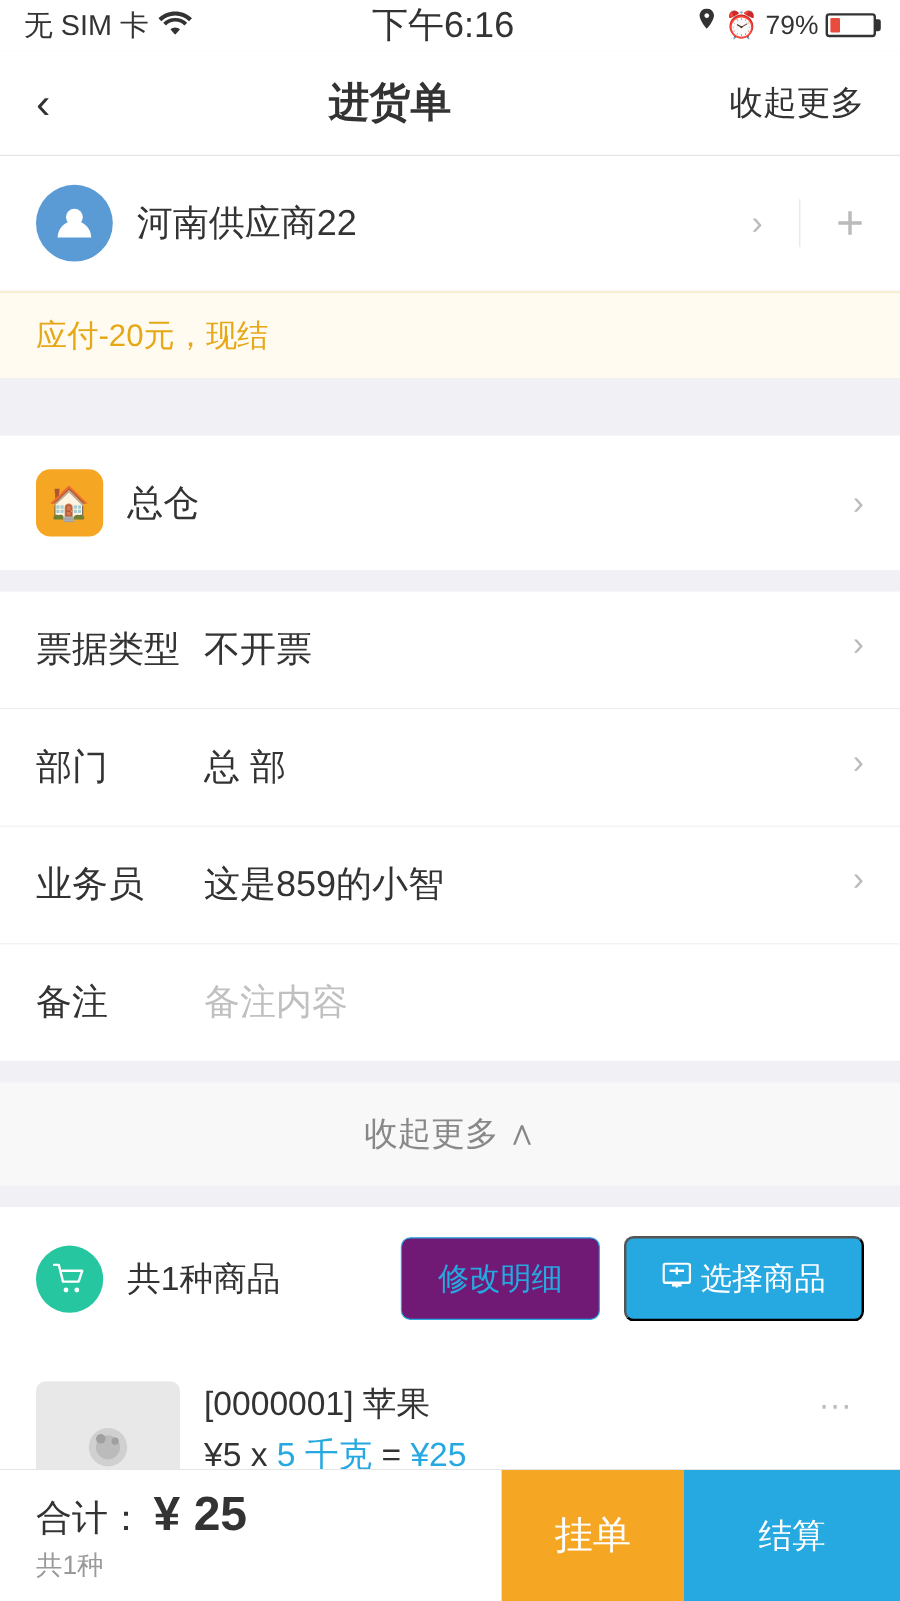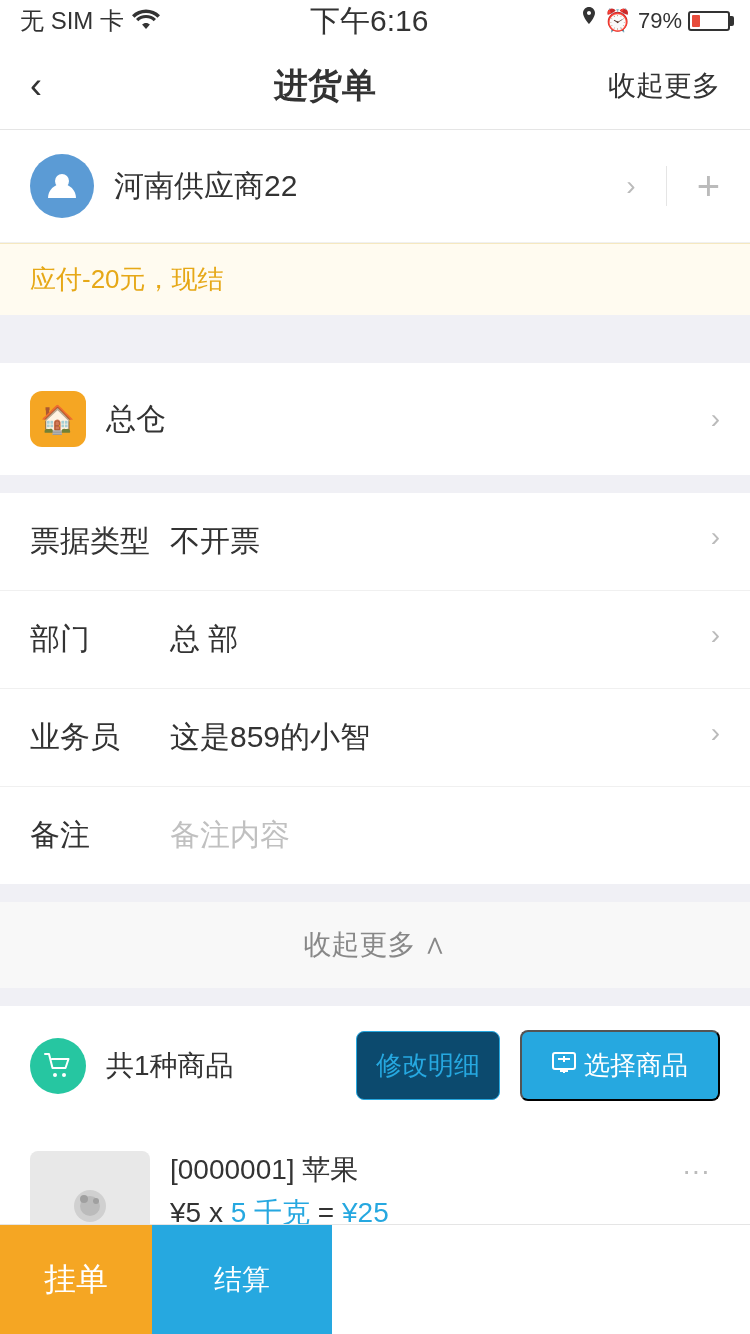--- a/index.html
+++ b/index.html
@@ -148,21 +148,21 @@
       align-items: center;
       padding: 24px 30px;
       gap: 20px;
     }
     .product-cart-icon {
       width: 56px; height: 56px; background: #26c6a1; border-radius: 50%;
       display: flex; align-items: center; justify-content: center; color: #fff; font-size: 26px;
     }
     .product-count { flex: 1; font-size: 28px; color: #333; }
     .btn-outline {
-      padding: 16px 19px; border: 1.5px solid #26a8e0; color: #26a8e0; background: #0c4a6e;
+      padding: 16px 30px; border: 1.5px solid #26a8e0; color: #26a8e0; background: #701a75;
       border-radius: 8px; font-size: 26px; cursor: pointer;
     }
     .btn-blue {
       padding: 16px 30px; background: #26a8e0; color: #fff;
       border-radius: 8px; font-size: 26px; cursor: pointer; display: flex; align-items: center; gap: 8px;
     }
 
     
     .product-item {
       background: #fff;
@@ -350,15 +350,22 @@
         </div>
       </div>
       <span class="product-more">···</span>
     </div>
   </div>
 
   <div style="height: 130px;"></div>
 </div>
 
 <div class="footer">
+  <div class="footer-total">
+    <div class="footer-total-main">
+      <span>合计：</span>
+      <span class="footer-total-amount">¥ 25</span>
+    </div>
+    <div class="footer-total-sub">共1种</div>
+  </div>
   <div class="footer-btn-hang">挂单</div>
   <div class="footer-btn-settle">结算</div>
 </div>
 
 </body></html>

